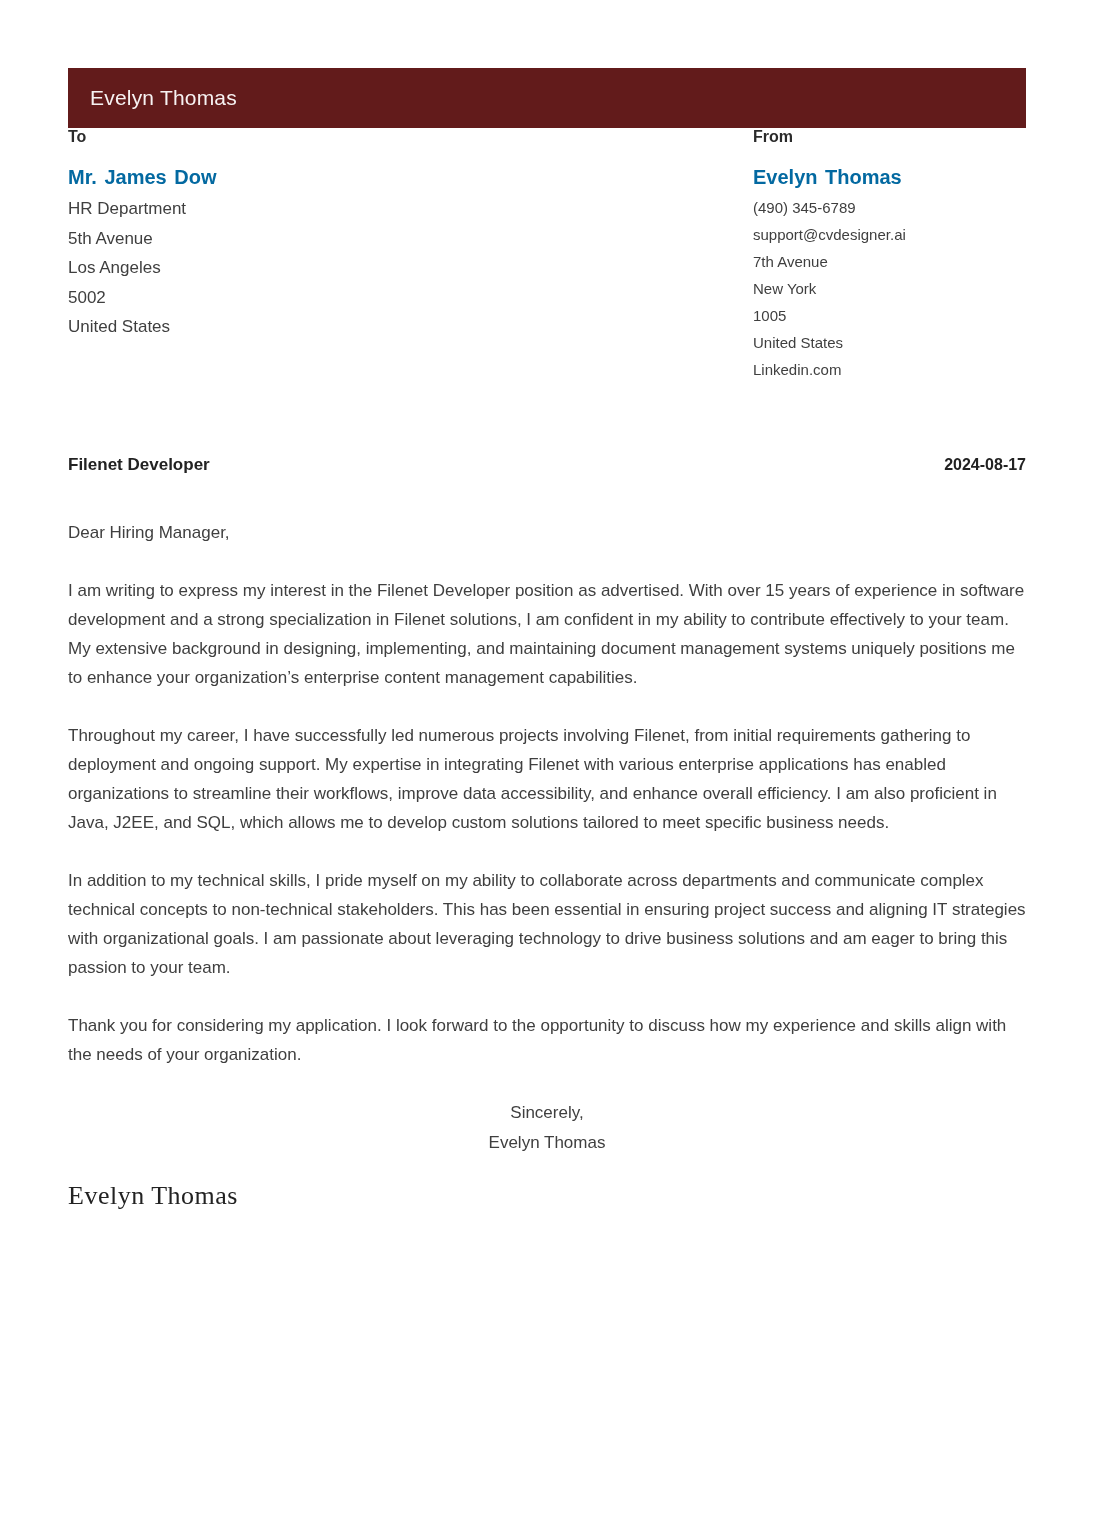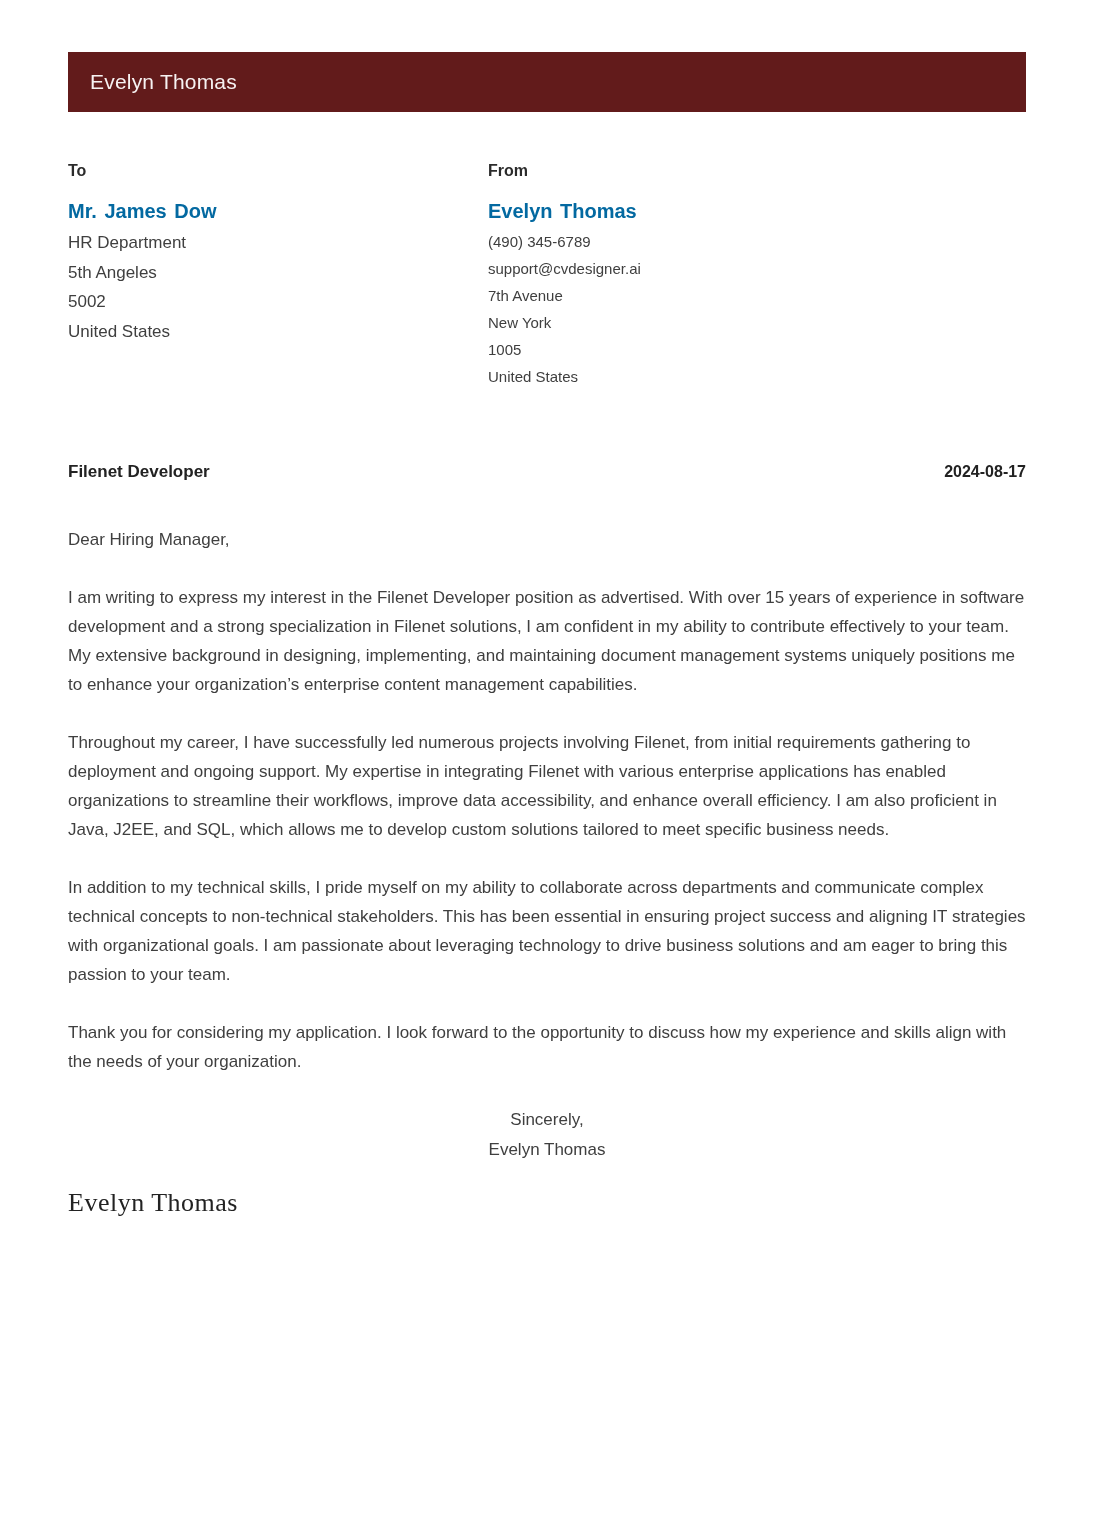--- a/index.html
+++ b/index.html
@@ -8,41 +8,41 @@
     width: 1095px;
     height: 1536px;
     font-family: "Liberation Sans", sans-serif;
     color: #3f3f3f;
     overflow: hidden;
     position: relative;
   }
   .page {
     width: 1095px;
     height: 1536px;
-    padding: 52px 69px 0 68px;
+    padding: 68px 69px 0 68px;
     background: #ffffff;
   }
   
   .header-bar {
     height: 60px;
     background: #621b1b;
     display: flex;
     align-items: center;
     padding-left: 22px;
   }
   .header-bar .header-name {
     color: #f7f2f2;
     font-size: 21px;
     font-weight: 400;
     letter-spacing: 0.2px;
   }
   
   .addresses {
     display: flex;
-    margin-top: 50px;
+    justify-content: space-between;
   }
   .addr-label {
     font-size: 16px;
     font-weight: 700;
     color: #2b2b2b;
     margin-bottom: 16px;
   }
   .addr-name {
     font-size: 20px;
     font-weight: 700;
@@ -111,22 +111,23 @@
 
   <div class="addresses">
 
     <div class="to-col">
       <div class="addr-label">To</div>
       <div class="addr-name">Mr. James Dow</div>
       <div>
 
           <div class="addr-line">HR Department</div>
 
-          <div class="addr-line">5th Angeles</div>
+          <div class="addr-line">5th Avenue</div>
 
+          <div class="addr-line">Los Angeles</div>
 
           <div class="addr-line">5002</div>
 
           <div class="addr-line">United States</div>
         </div>
     </div>
 
     <div class="from-col">
       <div class="addr-label">From</div>
       <div class="addr-name">Evelyn Thomas</div>
@@ -137,20 +138,21 @@
           <div class="addr-line">support@cvdesigner.ai</div>
 
           <div class="addr-line">7th Avenue</div>
 
           <div class="addr-line">New York</div>
 
           <div class="addr-line">1005</div>
 
           <div class="addr-line">United States</div>
 
+          <div class="addr-line">Linkedin.com</div>
         </div>
     </div>
 
   </div>
 
   <div class="subject-row">
     <span class="subject-title">Filenet Developer</span>
     <span class="subject-date">2024-08-17</span>
   </div>
 

